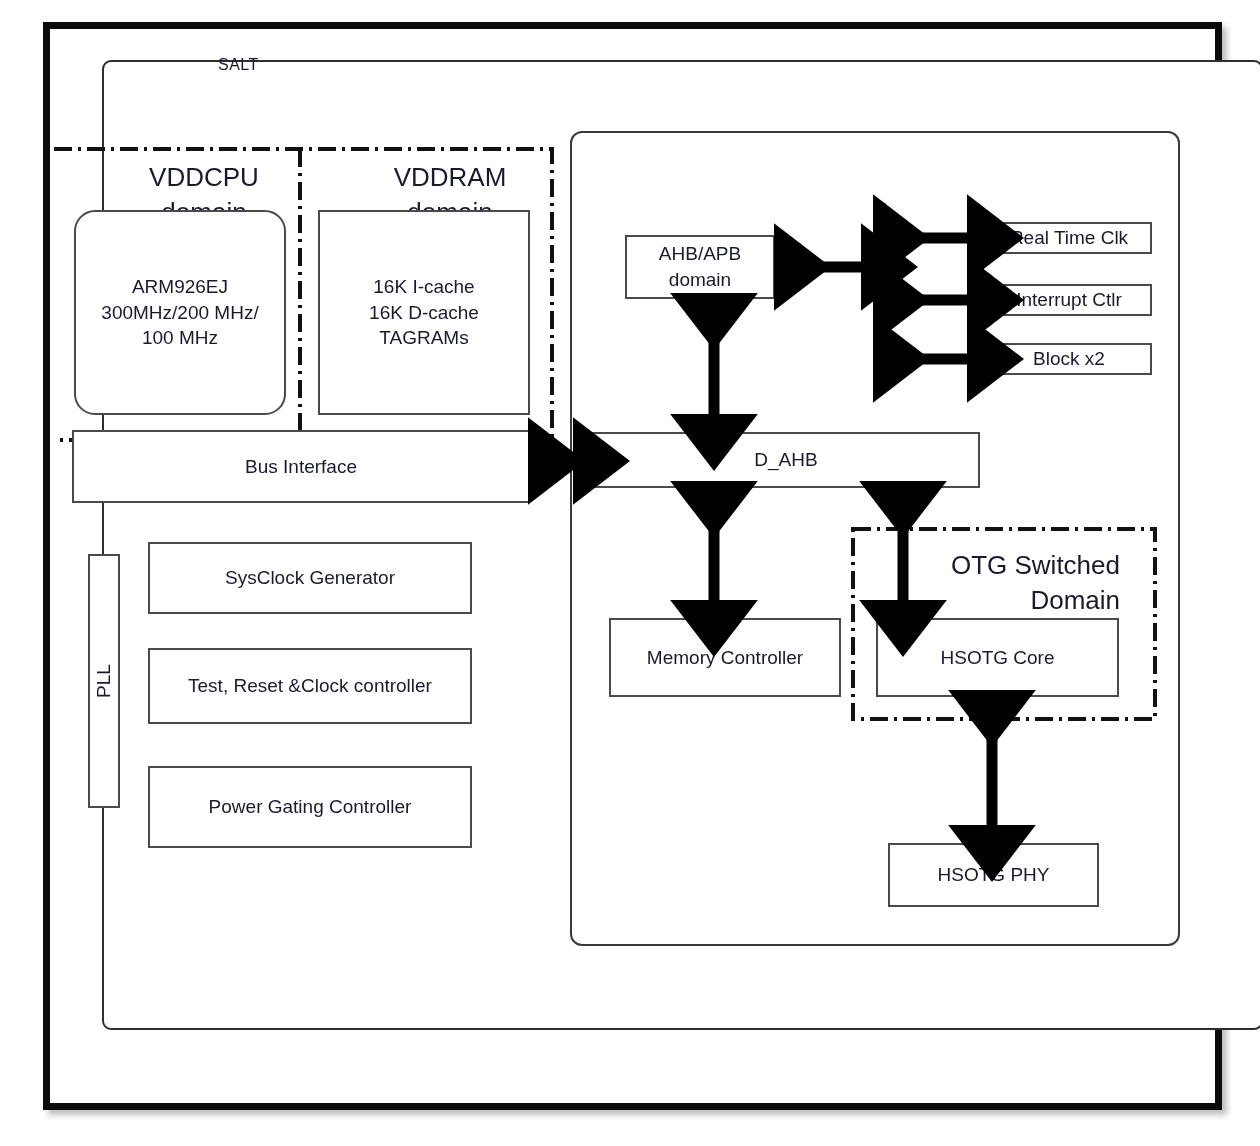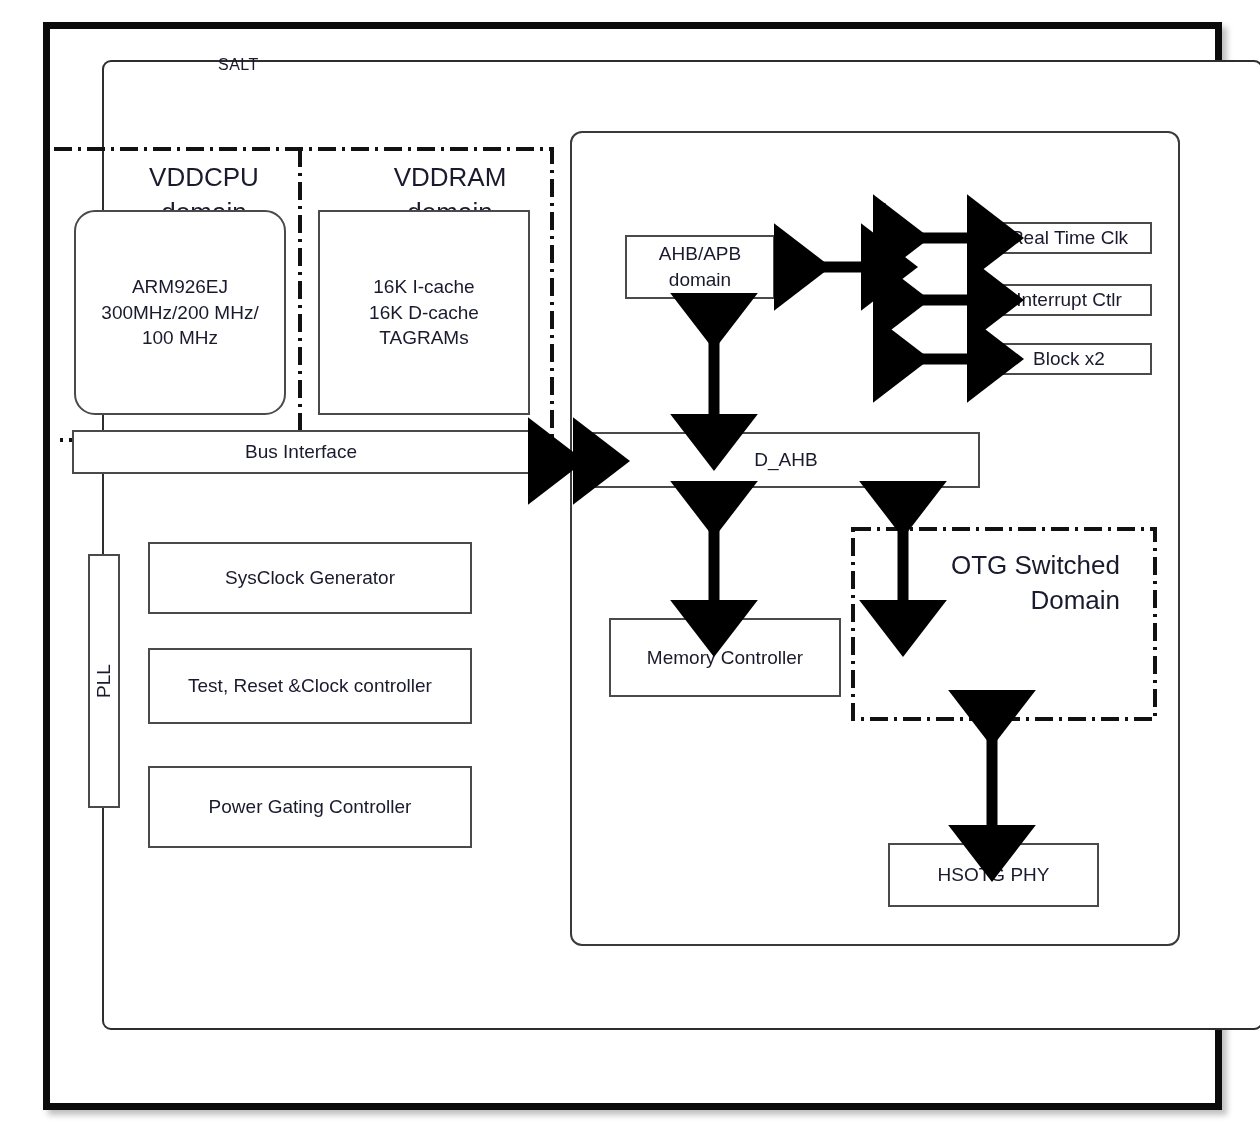--- a/index.html
+++ b/index.html
@@ -144,37 +144,38 @@
   <div class="rounded-region" style="left:570px; top:131px; width:610px; height:815px;"></div>
 
   <div class="box" style="left:74px; top:210px; width:212px; height:205px;border-radius:21px;">ARM926EJ
 300MHz/200 MHz/
 100 MHz</div>
 
   <div class="box" style="left:318px; top:210px; width:212px; height:205px;">16K I-cache
 16K D-cache
 TAGRAMs</div>
 
-  <div class="box" style="left:72px; top:430px; width:458px; height:44px;">Bus Interface</div>
+  <div class="box" style="left:72px; top:430px; width:458px; height:73px;">Bus Interface</div>
 
   <div class="box" id="pll-box" style="left:88px; top:554px; width:32px; height:254px;">PLL</div>
 
   <div class="box" style="left:148px; top:542px; width:324px; height:72px;">SysClock Generator</div>
 
   <div class="box" style="left:148px; top:648px; width:324px; height:76px;">Test, Reset &amp;Clock controller</div>
 
   <div class="box" style="left:148px; top:766px; width:324px; height:82px;">Power Gating Controller</div>
 
   <div class="box" style="left:625px; top:235px; width:150px; height:64px;">AHB/APB
 domain</div>
 
   <div class="box" style="left:592px; top:432px; width:388px; height:56px;">D_AHB</div>
 
   <div class="box" style="left:609px; top:618px; width:232px; height:79px;">Memory Controller</div>
 
+  <div class="box" style="left:876px; top:618px; width:243px; height:79px;">HSOTG Core</div>
 
   <div class="box" style="left:888px; top:843px; width:211px; height:64px;">HSOTG PHY</div>
 
   <div class="box" style="left:986px; top:222px; width:166px; height:32px;">Real Time Clk</div>
 
   <div class="box" style="left:986px; top:284px; width:166px; height:32px;">Interrupt Ctlr</div>
 
   <div class="box" style="left:986px; top:343px; width:166px; height:32px;">Block x2</div>
 
   <svg id="connectors" viewBox="0 0 1260 1146">

